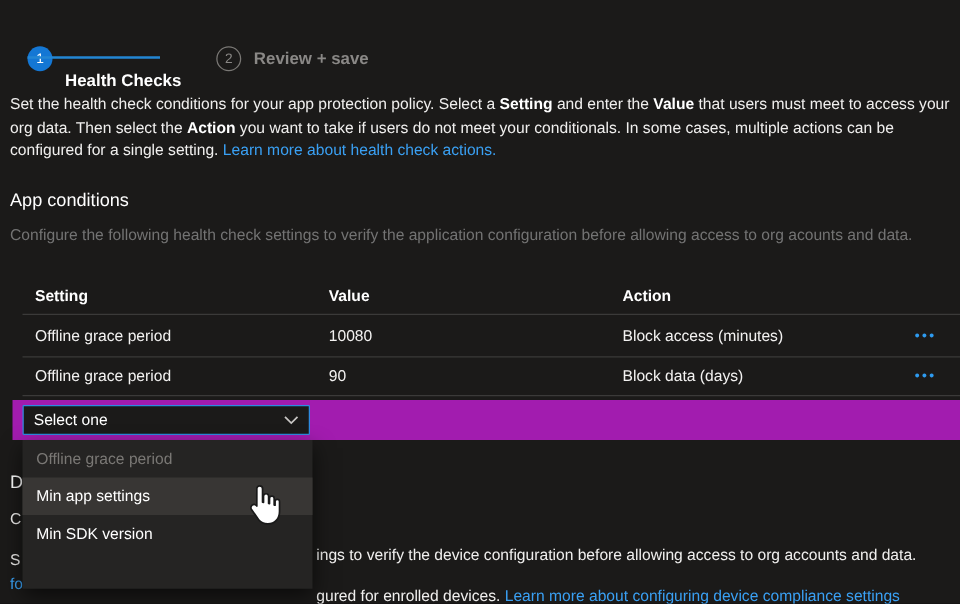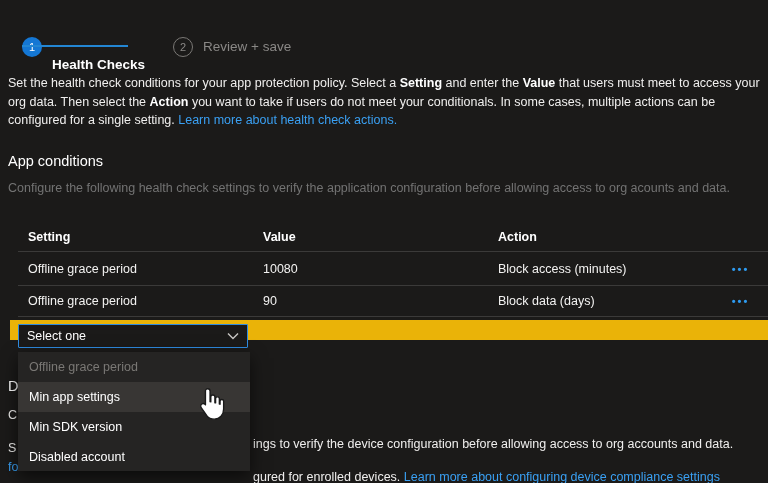--- a/index.html
+++ b/index.html
@@ -16,21 +16,21 @@
   .step { display:flex; align-items:center; gap:10px; }
   .step-circle {
     width:20px; height:20px; border-radius:50%;
     display:flex; align-items:center; justify-content:center;
     font-size:11px; flex:0 0 auto;
   }
   .step.active .step-circle { background:#1477d4; color:#fff; }
   .step.inactive .step-circle { border:1px solid #7a7875; color:#8a8886; background:transparent; }
   .step-label { font-size:13.5px; }
   .step.active .step-label { color:#ffffff; font-weight:700;margin-top:36px; }
-  .step.inactive .step-label { color:#8a8886; }
+  .step.inactive .step-label { color:#8a8886;font-weight:bold; }
   .step-underline { position:absolute; left:22px; top:45px; width:106px; height:2px; background:#2386d3; }
 
   
   .intro { position:absolute; left:8px; top:74px; width:752px; line-height:18.5px; color:#f0efee; }
   .intro b { color:#ffffff; }
   a.link { color:#3aa0f3; text-decoration:none; cursor:pointer; }
 
   
   .section-title { position:absolute; left:8px; font-size:14.5px; color:#ffffff; }
   .app-title { top:153px; }
@@ -41,21 +41,21 @@
   .t-row {
     display:grid; grid-template-columns:10px 235px 235px 1fr 55px;
     align-items:center; border-bottom:1px solid #3b3a39;
   }
   .t-head { height:30px; font-weight:700; color:#ffffff; }
   .t-body { height:34px; }
   .t-body:last-child { height:31px; }
   .more-btn { justify-self:center; color:#2e9bf0; font-weight:700; letter-spacing:2px; font-size:11px; cursor:pointer; }
 
   
-  .new-row { position:absolute; left:10px; top:320px; width:758px; height:20px; background:#eab308; }
+  .new-row { position:absolute; left:10px; top:320px; width:758px; height:32px; background:#a21caf; }
   .selectbox {
     position:absolute; left:8px; top:4px; width:230px; height:24px;
     background:#1b1a19; border:1.5px solid #2e8be0; border-radius:1px;
     display:flex; align-items:center; padding:0 8px; cursor:pointer;
   }
   .selectbox .sel-label { color:#ffffff; }
   .selectbox .chev { margin-left:auto; display:flex; align-items:center; }
 
   
   .bg-line { position:absolute; line-height:15px; color:#f0efee; z-index:1; white-space:nowrap; }
@@ -150,21 +150,20 @@
     <span class="frag-right"><span>gured for enrolled devices. </span><a class="link">Learn more about configuring device compliance settings</a></span>
   </div>
   <div class="bg-line dev-line3">
     <a class="link frag-left">fo</a>
   </div>
 
   <div class="dd-panel">
     <div class="dd-option disabled">Offline grace period</div>
     <div class="dd-option hovered">Min app settings</div>
     <div class="dd-option">Min SDK version</div>
-    <div class="dd-option">Disabled account</div>
   </div>
 
   <div class="cursor">
     <svg width="28" height="34" viewBox="0 0 16 20">
       <path d="M5.5 1c.75 0 1.35.6 1.35 1.35v6.3l.45.08V5.9c0-.66.54-1.2 1.2-1.2s1.2.54 1.2 1.2v3.35l.42.07V6.9c0-.6.5-1.1 1.1-1.1.62 0 1.1.5 1.1 1.1v3.15l.42.07V8.4c0-.57.47-1.05 1.05-1.05s1.05.48 1.05 1.05V13c0 3.4-2.25 5.9-5.5 5.9-1.95 0-3.4-.72-4.4-2.05L1.65 12.1c-.5-.68-.33-1.62.35-2.1.6-.44 1.43-.33 1.92.23l.23.28V2.35C4.15 1.6 4.75 1 5.5 1z" fill="#ffffff" stroke="#1a1a1a" stroke-width="0.8" stroke-linejoin="round"></path>
     </svg>
   </div>
 
 </div>
 

